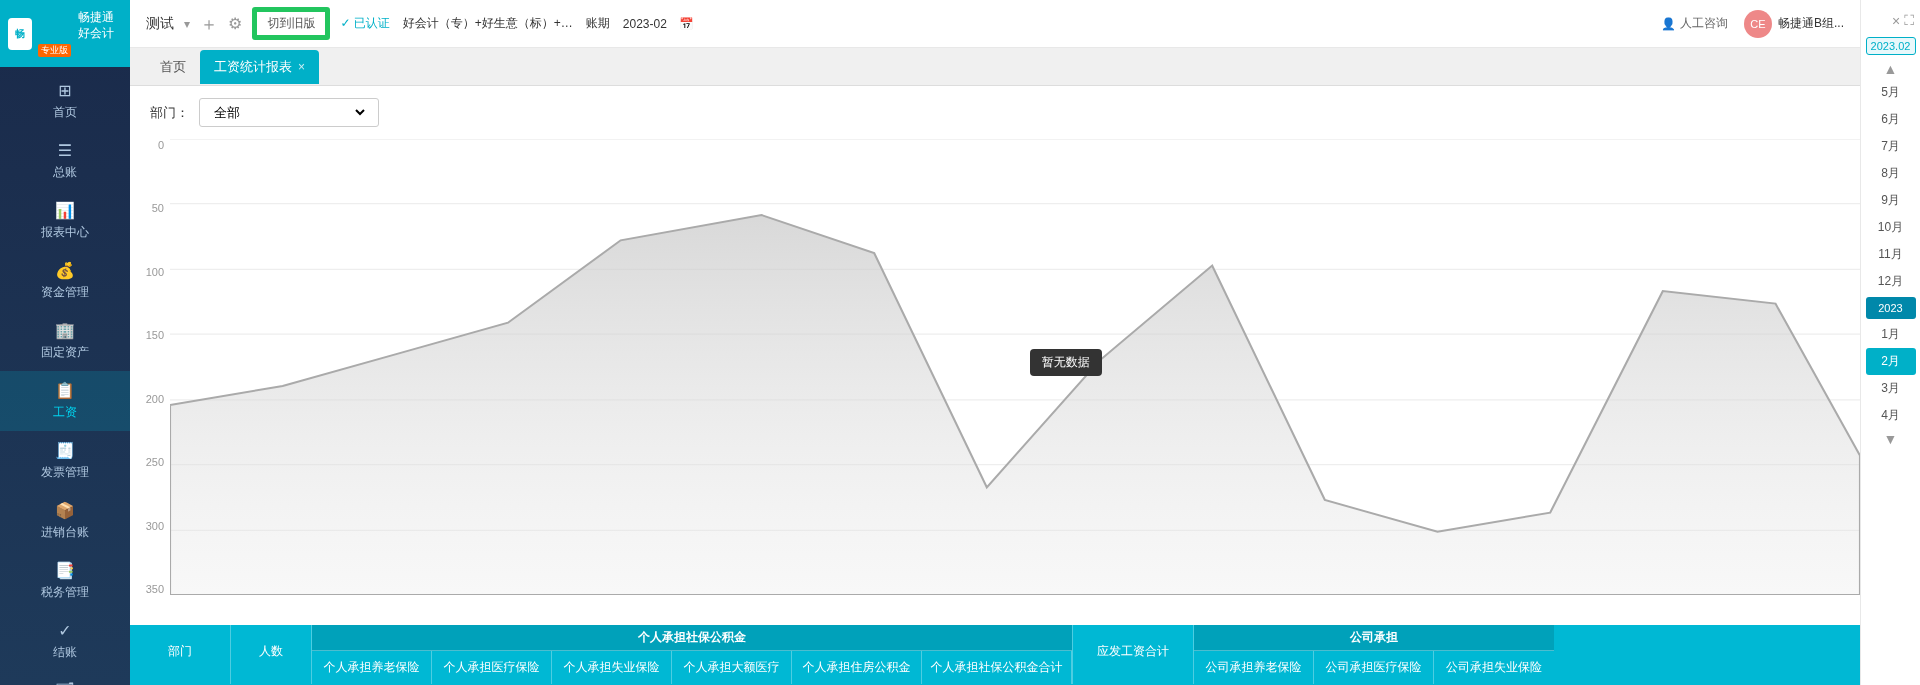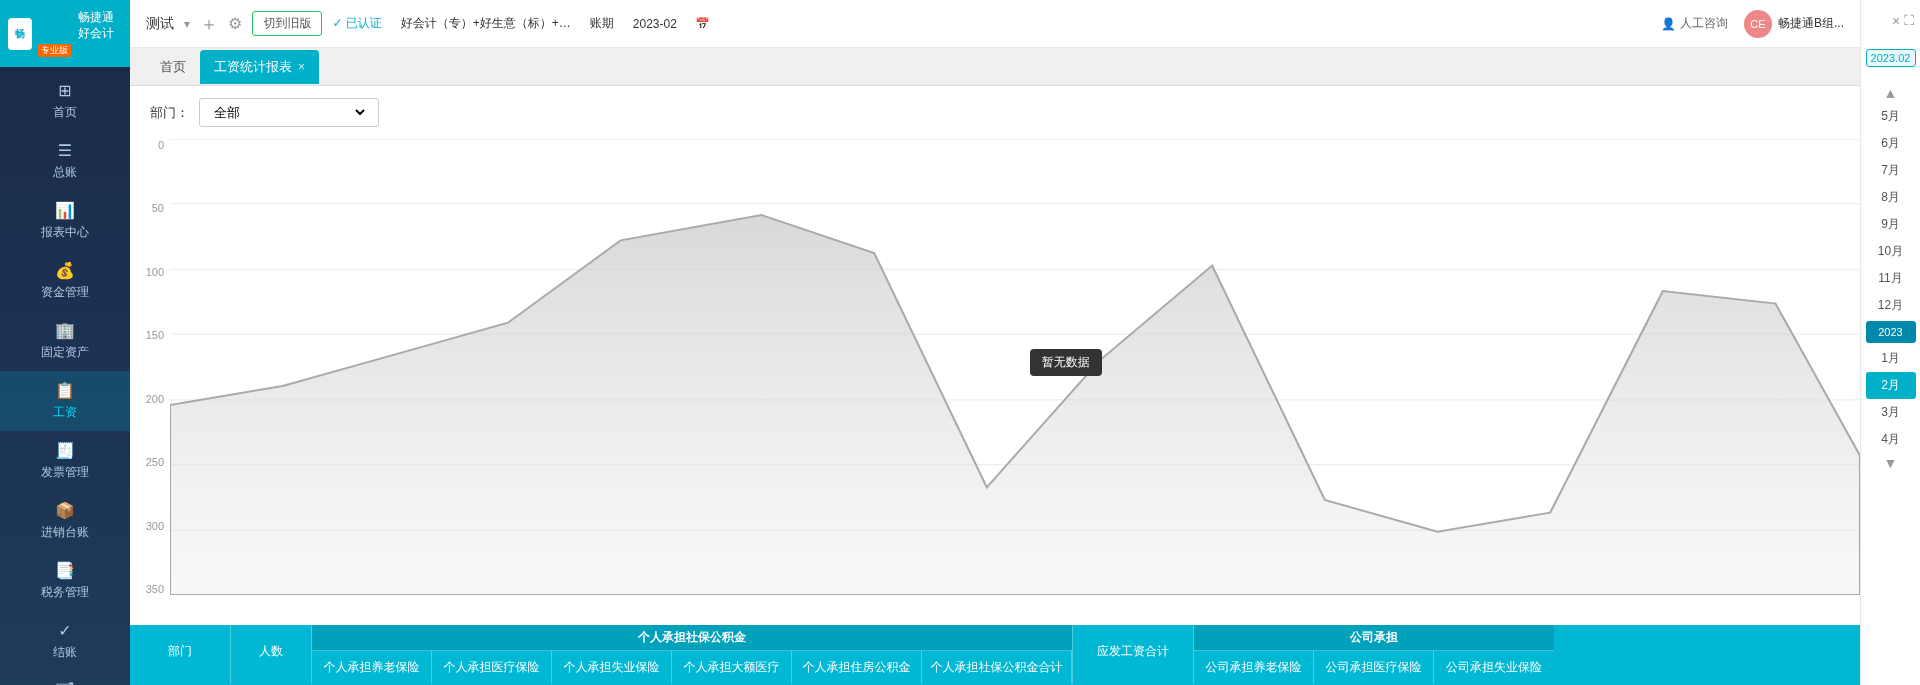--- a/index.html
+++ b/index.html
@@ -61,29 +61,29 @@
       align-items: center;
       padding: 0 16px;
       height: 48px;
       gap: 10px;
     }
     .topbar-title { font-size: 14px; color: #333; }
     .topbar-chevron { color: #999; font-size: 12px; cursor: pointer; }
     .topbar-plus { color: #999; font-size: 18px; cursor: pointer; }
     .topbar-gear { color: #999; font-size: 16px; cursor: pointer; }
     .topbar-switch-btn {
-      border: 1px solid #22c55e;
+      border: 5px solid #22c55e;
       background: #fff;
       border-radius: 3px;
       padding: 3px 10px;
       font-size: 12px;
       color: #555;
       cursor: pointer;
     }
-    .topbar-status { display: flex; align-items: center; gap: 19px; font-size: 12px; color: #333; }
+    .topbar-status { display: flex; align-items: center; gap: 13px; font-size: 12px; color: #333; }
     .topbar-certified { color: #00b0c8; }
     .topbar-period { color: #333; }
     .topbar-cal-icon { color: #999; }
     .topbar-right { margin-left: auto; display: flex; align-items: center; gap: 16px; }
     .topbar-consult { display: flex; align-items: center; gap: 4px; font-size: 12px; color: #666; cursor: pointer; }
     .topbar-user { display: flex; align-items: center; gap: 6px; font-size: 12px; color: #333; cursor: pointer; }
     .topbar-user-avatar { width: 28px; height: 28px; background: #e88; border-radius: 50%; display: flex; align-items: center; justify-content: center; color: #fff; font-size: 11px; overflow: hidden; text-align: right; }
 
     
     .content-area {
@@ -254,21 +254,21 @@
       flex-direction: column;
       align-items: center;
     }
     .date-year-badge {
       background: #e8f8fb;
       border: 1px solid #00b0c8;
       border-radius: 3px;
       color: #00b0c8;
       font-size: 11px;
       padding: 2px 4px;
-      margin: 16px 0;
+      margin: 4px 0;
       text-align: center;
       width: 50px;
     }
     .date-nav-btn {
       cursor: pointer; color: #999; font-size: 14px; text-align: center; padding: 2px;
     }
     .date-month-item {
       width: 50px;
       text-align: center;
       padding: 5px 0;

